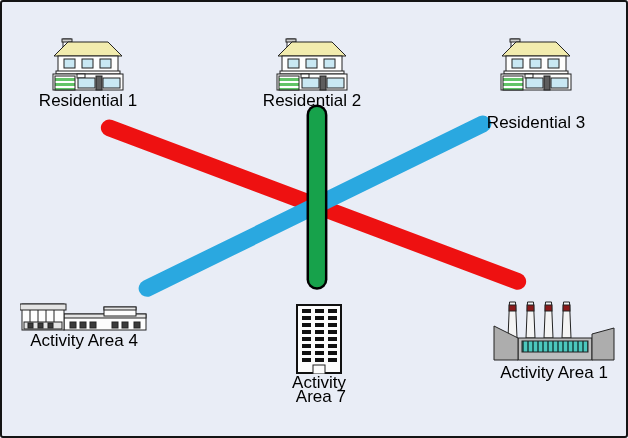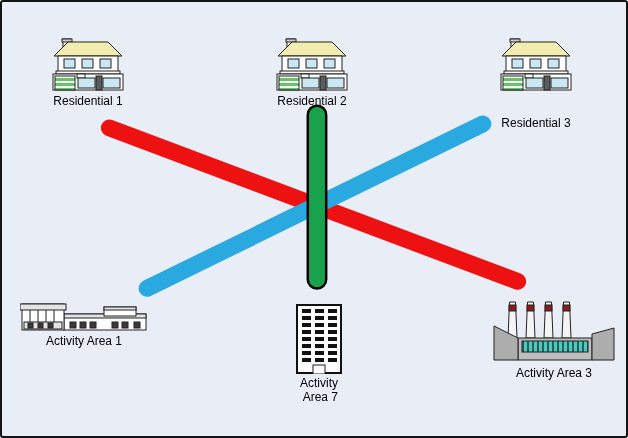--- a/index.html
+++ b/index.html
@@ -9,21 +9,21 @@
     box-sizing:border-box;
     background:#e9edf6;
     border:2px solid #141414;
     border-radius:3px;
     overflow:hidden;
     font-family:"Liberation Sans", sans-serif;
   }
   .links-layer{position:absolute;left:0;top:0;width:100%;height:100%;}
   .node{position:absolute;display:flex;flex-direction:column;align-items:center;}
   .node-label{
-    font-size:12px;line-height:14px;color:#000;text-align:center;margin-top:2px;
+    font-size:17px;line-height:14px;color:#000;text-align:center;margin-top:2px;
     white-space:nowrap;
   }
   .node-label .ln{display:block;text-align:right;}
   
   .s  {stroke:#232323;stroke-width:1;}
   .s2 {stroke:#111;stroke-width:2;}
   .i-white{fill:#fdfdfd;}
   .i-roof {fill:#f2ecae;}
   .i-win  {fill:#c9e8f3;}
   .i-door {fill:#5d5d5d;}
@@ -137,21 +137,21 @@
       <rect x="0" y="2" width="46" height="6" class="i-lgray s"></rect>
       <line x1="10" y1="8" x2="10" y2="20" class="s"></line>
       <line x1="18" y1="8" x2="18" y2="20" class="s"></line>
       <line x1="26" y1="8" x2="26" y2="20" class="s"></line>
       <line x1="34" y1="8" x2="34" y2="20" class="s"></line>
       <rect x="4" y="20" width="38" height="7" class="i-lgray s"></rect>
       <rect x="8" y="21" width="5" height="5" class="i-dark s"></rect>
       <rect x="18" y="21" width="5" height="5" class="i-dark s"></rect>
       <rect x="28" y="21" width="5" height="5" class="i-dark s"></rect>
     </svg>
-    <div class="node-label">Activity Area 1</div>
+    <div class="node-label">Activity Area 4</div>
   </div>
 
   <div class="node" style="left:277px;top:302px;width:80px;">
     <svg width="46" height="70" viewBox="0 0 46 70">
       <rect x="1" y="1" width="44" height="68" class="i-white s2"></rect>
       <rect x="6" y="5" width="9" height="4" fill="#111"></rect>
         <rect x="19" y="5" width="9" height="4" fill="#111"></rect>
         <rect x="32" y="5" width="9" height="4" fill="#111"></rect>
       <rect x="6" y="12" width="9" height="4" fill="#111"></rect>
         <rect x="19" y="12" width="9" height="4" fill="#111"></rect>
@@ -192,16 +192,16 @@
       <polygon points="53.5,2 59.5,2 61,38 52,38" class="i-chim s"></polygon>
       <rect x="53" y="5" width="7" height="6" class="i-band s"></rect>
       <polygon points="71.5,2 77.5,2 79,38 70,38" class="i-chim s"></polygon>
       <rect x="71" y="5" width="7" height="6" class="i-band s"></rect>
 
       <rect x="26" y="38" width="74" height="22" class="i-fac2 s"></rect>
       <polygon points="2,26 26,38 26,60 2,60" class="i-fac1 s"></polygon>
       <rect x="30" y="41" width="66" height="11" fill="url(#p-facwin)" class="s"></rect>
       <polygon points="100,34 122,28 122,60 100,60" class="i-fac1 s"></polygon>
     </svg>
-    <div class="node-label">Activity Area 3</div>
+    <div class="node-label">Activity Area 1</div>
   </div>
 
 </div>
 
 </body></html>

